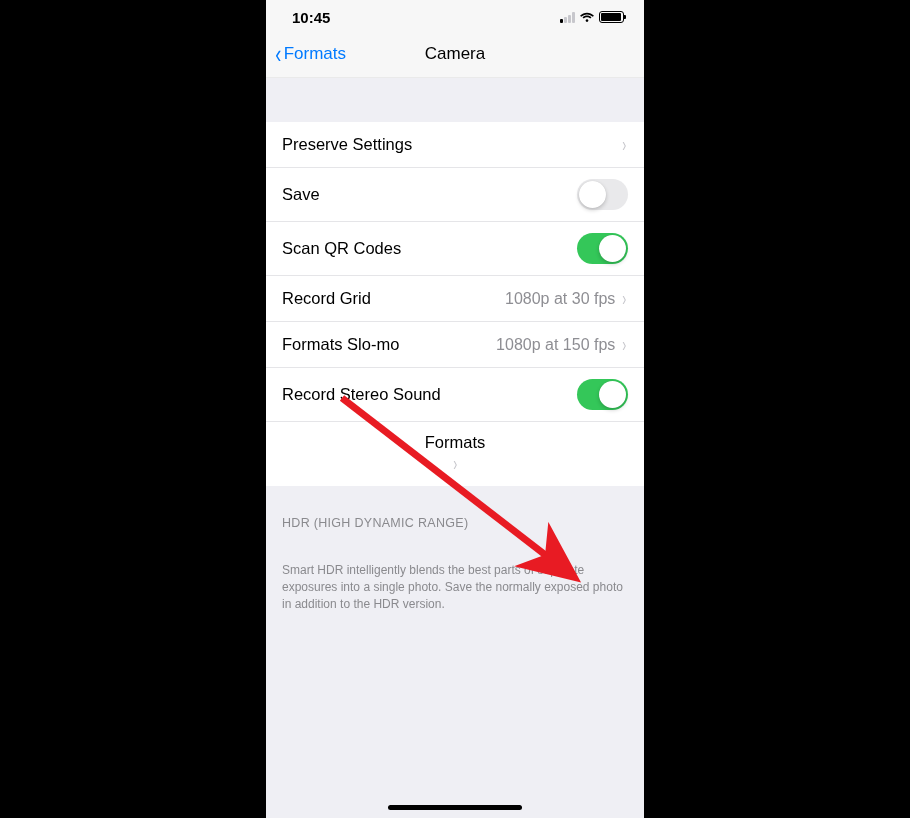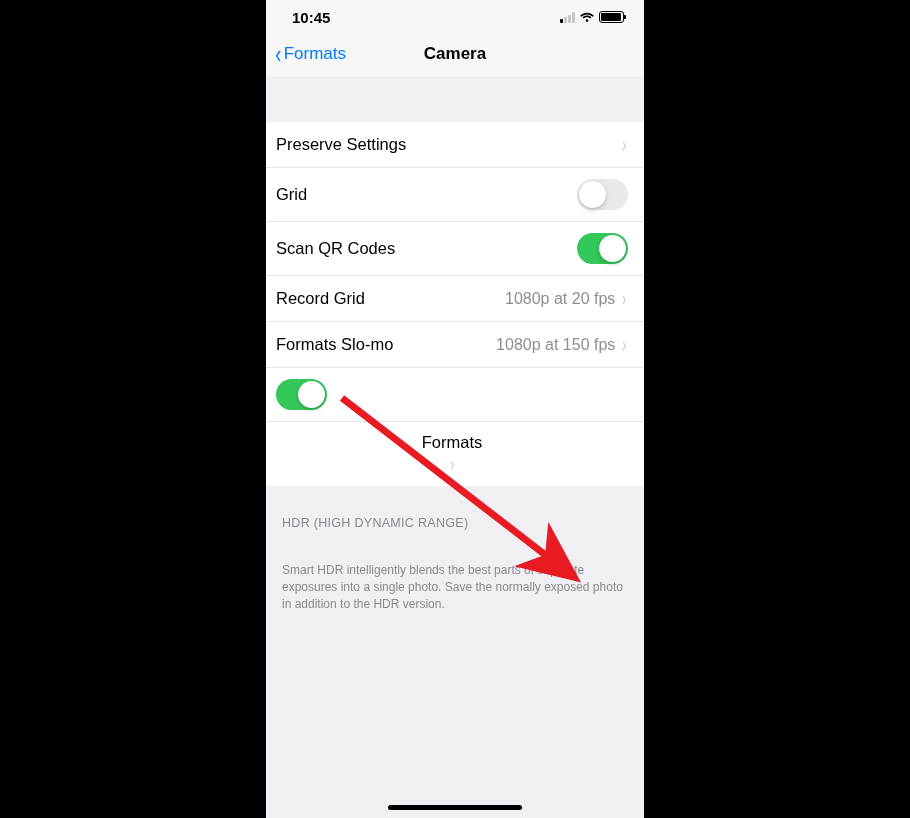--- a/index.html
+++ b/index.html
@@ -46,29 +46,29 @@
     .nav-bar {
       height: 48px;
       background: #f7f7f7;
       display: flex;
       align-items: center;
       position: relative;
       border-bottom: 1px solid rgba(0,0,0,0.05);
     }
     .back-btn { display:flex; align-items:center; color:#007aff; font-size:17px; padding-left:8px; cursor:pointer;}
     .back-chevron { font-size:26px; font-weight:400; line-height:1; margin-right:1px; transform: scaleX(0.7);}
-    .nav-title { position:absolute; left:0; right:0; text-align:center; font-size:17px; font-weight:700; pointer-events:none;}
+    .nav-title { position:absolute; left:0; right:0; text-align:center; font-size:17px; font-weight:400; pointer-events:none;}
     
     .content { flex:1; overflow:hidden; position: relative; }
     .group-gap { height: 44px; }
     .section-header { font-size:12.5px; color:#8a8a8e; padding: 30px 16px 24px; text-transform: uppercase; letter-spacing: 0.3px; }
     .row {
       background:#fff;
       min-height: 44px;
-      padding: 11px 16px 11px 10px;
+      padding: 11px 16px 11px 16px;
       display:flex; align-items:center; justify-content:space-between;
       font-size:16.5px;
       color:#000;
       border-bottom: 1px solid #e5e5e8;
       position: relative;
     }
     .row:last-child { border-bottom: none; flex-direction: column; }
     .row-left { }
     .row-right { display:flex; align-items:center; color:#8e8e93; font-size:16px; gap:6px;}
     .chevron { color:#c7c7cc; font-size:20px; font-weight:400; transform: scaleX(0.6); }
@@ -133,46 +133,47 @@
     <div class="group-gap"></div>
 
     <div>
       <div class="row">
         <span class="row-left">Preserve Settings</span>
         <span class="row-right">
             <span class="chevron">›</span>
           </span>
       </div>
       <div class="row">
-        <span class="row-left">Grid</span>
+        <span class="row-left">Save</span>
         <div class="toggle toggle-off">
             <div class="toggle-knob"></div>
           </div>
       </div>
       <div class="row">
         <span class="row-left">Scan QR Codes</span>
         <div class="toggle toggle-on">
             <div class="toggle-knob"></div>
           </div>
       </div>
       <div class="row">
         <span class="row-left">Record Grid</span>
         <span class="row-right">
-          <span>1080p at 20 fps</span>
+          <span>1080p at 30 fps</span>
           <span class="chevron">›</span>
         </span>
       </div>
       <div class="row">
         <span class="row-left">Formats Slo-mo</span>
         <span class="row-right">
           <span>1080p at 150 fps</span>
           <span class="chevron">›</span>
         </span>
       </div>
       <div class="row">
+        <span class="row-left">Record Stereo Sound</span>
         <div class="toggle toggle-on">
             <div class="toggle-knob"></div>
           </div>
       </div>
       <div class="row">
         <span class="row-left">Formats</span>
         <span class="row-right">
             <span class="chevron">›</span>
           </span>
       </div>

